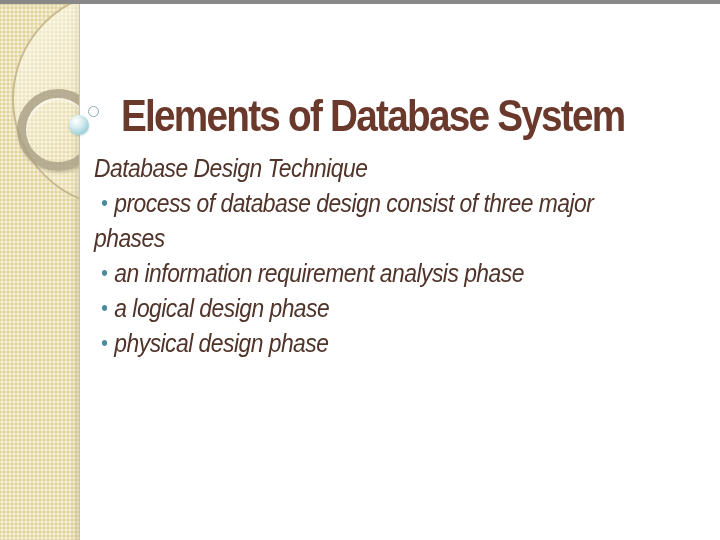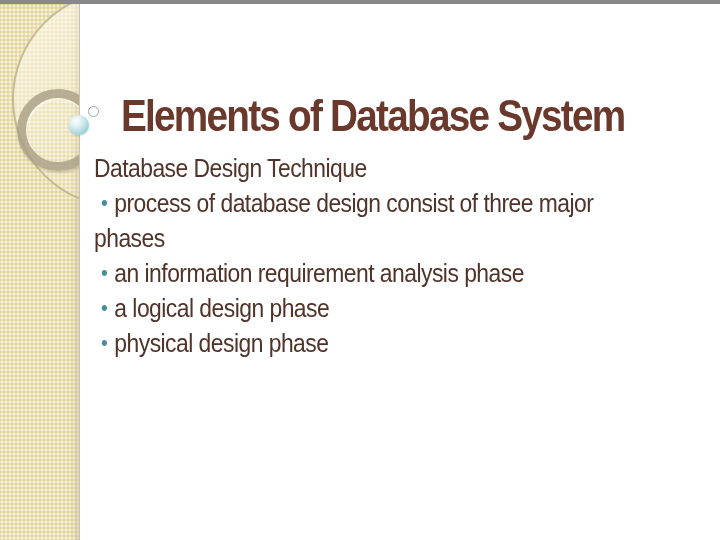--- a/index.html
+++ b/index.html
@@ -56,21 +56,21 @@
     position:absolute;left:121px;top:90px;
     font-size:44px;font-weight:bold;
     letter-spacing:-2px;white-space:nowrap;
     color:var(--title-color,#6B392C);
     transform:scaleX(0.88);transform-origin:left top;
     line-height:1;
   }
   .body{
     position:absolute;left:94px;top:147px;width:600px;
     color:var(--body-color,#503329);
-    font-size:26px;letter-spacing:-0.6px;
+    font-size:26px;letter-spacing:-0.6px;font-style:italic;
   }
   .body .line{
     line-height:35px;height:35px;white-space:nowrap;
     transform:scaleX(0.88);transform-origin:left top;
   }
   .body .line.bulleted{padding-left:8px;}
   .bullet{
     color:var(--bullet-teal,#4A8C9C);
     font-size:22px;margin-right:8px;position:relative;top:-2px;
   }

